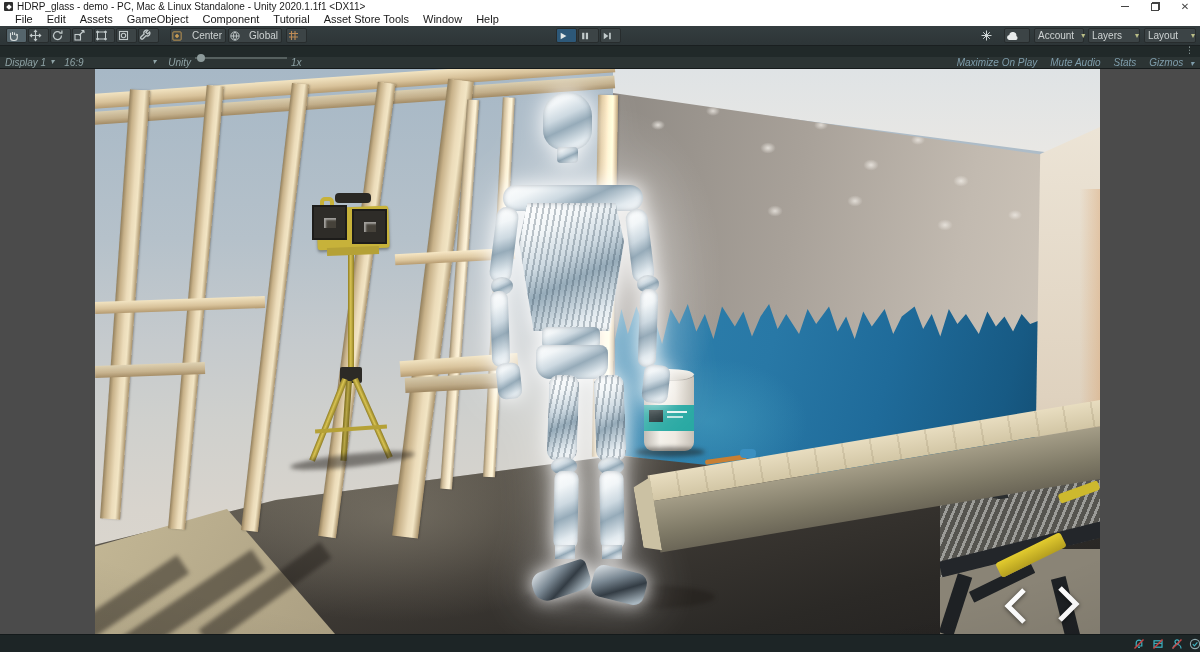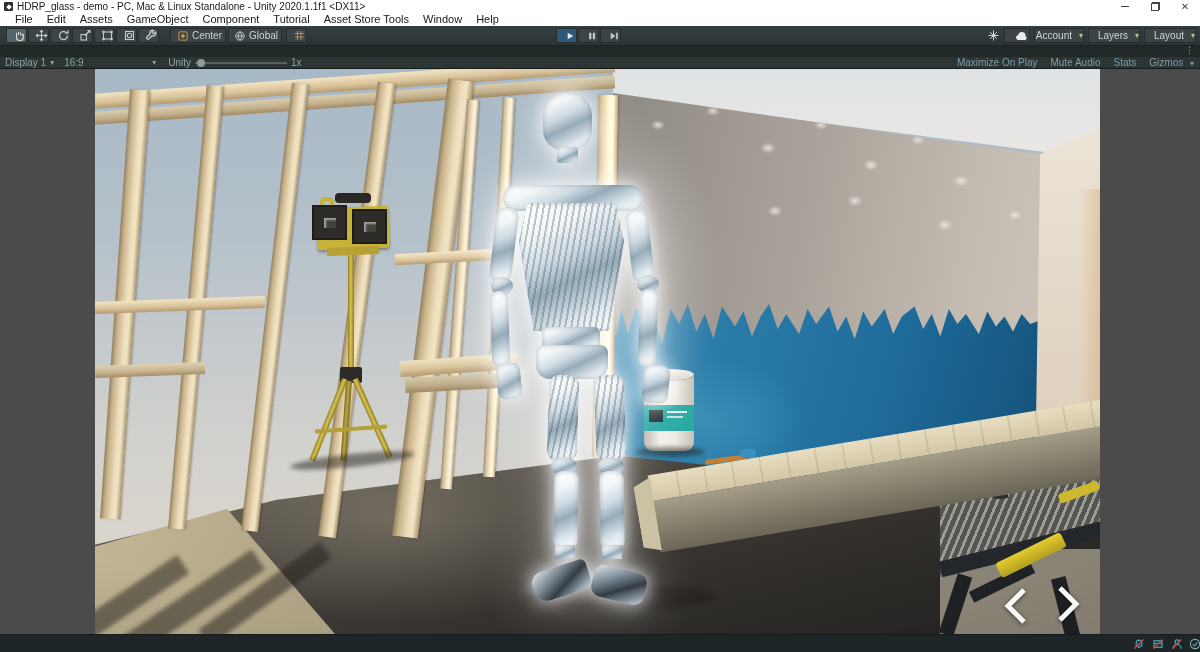--- a/index.html
+++ b/index.html
@@ -16,33 +16,33 @@
   .min-glyph{width:8px;height:1px;background:#444;display:inline-block;}
   .restore{position:relative;width:9px;height:9px;}
   .restore::after{content:"";position:absolute;right:0;top:0;width:6px;height:6px;border:1px solid #444;}
   .restore::before{content:"";position:absolute;left:0;bottom:0;width:6px;height:6px;border:1px solid #444;background:#fff;z-index:1;}
 
   #menubar{position:absolute;left:0;top:13px;width:1200px;height:13px;background:#fff;display:flex;align-items:center;padding-left:8px;}
   .menu-item{font-size:11px;color:#1a1a1a;padding:0 7px;line-height:13px;}
 
   
   #toolbar{position:absolute;left:0;top:26px;width:1200px;height:20px;background:linear-gradient(180deg,#343d3f,#2d3537);border-bottom:1px solid #1a1f20;}
-  .tbtn{position:absolute;top:2px;height:15px;background:#3c4446;border:1px solid #272c2d;border-radius:2px;display:flex;align-items:center;justify-content:flex-end;color:#c3cbcc;}
+  .tbtn{position:absolute;top:2px;height:15px;background:#3c4446;border:1px solid #272c2d;border-radius:2px;display:flex;align-items:center;justify-content:space-between;color:#c3cbcc;}
   .tbtn.sel{background:#55656c;}
   .tbtn svg{display:block;}
   .tlabel{font-size:10px;color:#ced3d3;padding:0 3px;white-space:nowrap;}
   .dd-arrow{font-size:8px;color:#b9bd86;margin-left:4px;}
 
   
   #tabrow{position:absolute;left:0;top:46px;width:1200px;height:11px;background:#212929;}
   #game-tab{position:absolute;left:0;top:17px;height:11px;background:#343d3d;display:flex;align-items:center;padding:0 8px 0 4px;gap:12px;}
   #game-tab span{font-size:9px;color:#cfd6d4;}
   .kebab{position:absolute;right:6px;top:-1px;color:#9fb0b0;font-size:9px;}
   #gv-bar{position:absolute;left:0;top:57px;width:1200px;height:12px;background:#2c3434;border-bottom:1px solid #151a1b;display:flex;align-items:center;font-size:10px;color:#8fa3a6;}
-  #gv-bar .seg{display:flex;align-items:center;}
+  #gv-bar .seg{display:flex;align-items:flex-start;font-style:italic;}
   .gv-right{color:#7f9dab;}
   #scale-track{width:92px;height:2px;background:#56605f;margin:0 4px;position:relative;}
   #scale-knob{position:absolute;left:2px;top:-3px;width:8px;height:8px;border-radius:50%;background:#8d9b9b;}
 
   
   #viewport{position:absolute;left:0;top:69px;width:1200px;height:565px;background:#4b4b4b;}
   #game-render{position:absolute;left:95px;top:0;width:1005px;height:565px;overflow:hidden;
     background:linear-gradient(180deg,#a7b8c6 0%,#b5c1ca 30%,#c5cacd 48%,#cfd0cd 62%,#d8d4cd 78%,#ddd8cf 100%);}
   .abs{position:absolute;}
   .stud{position:absolute;background:linear-gradient(90deg,#93805d 0%,#c7b189 20%,#ecdcba 55%,#f2e5c4 75%,#a8916a 100%);box-shadow:1px 0 2px rgba(0,0,0,.25);}

